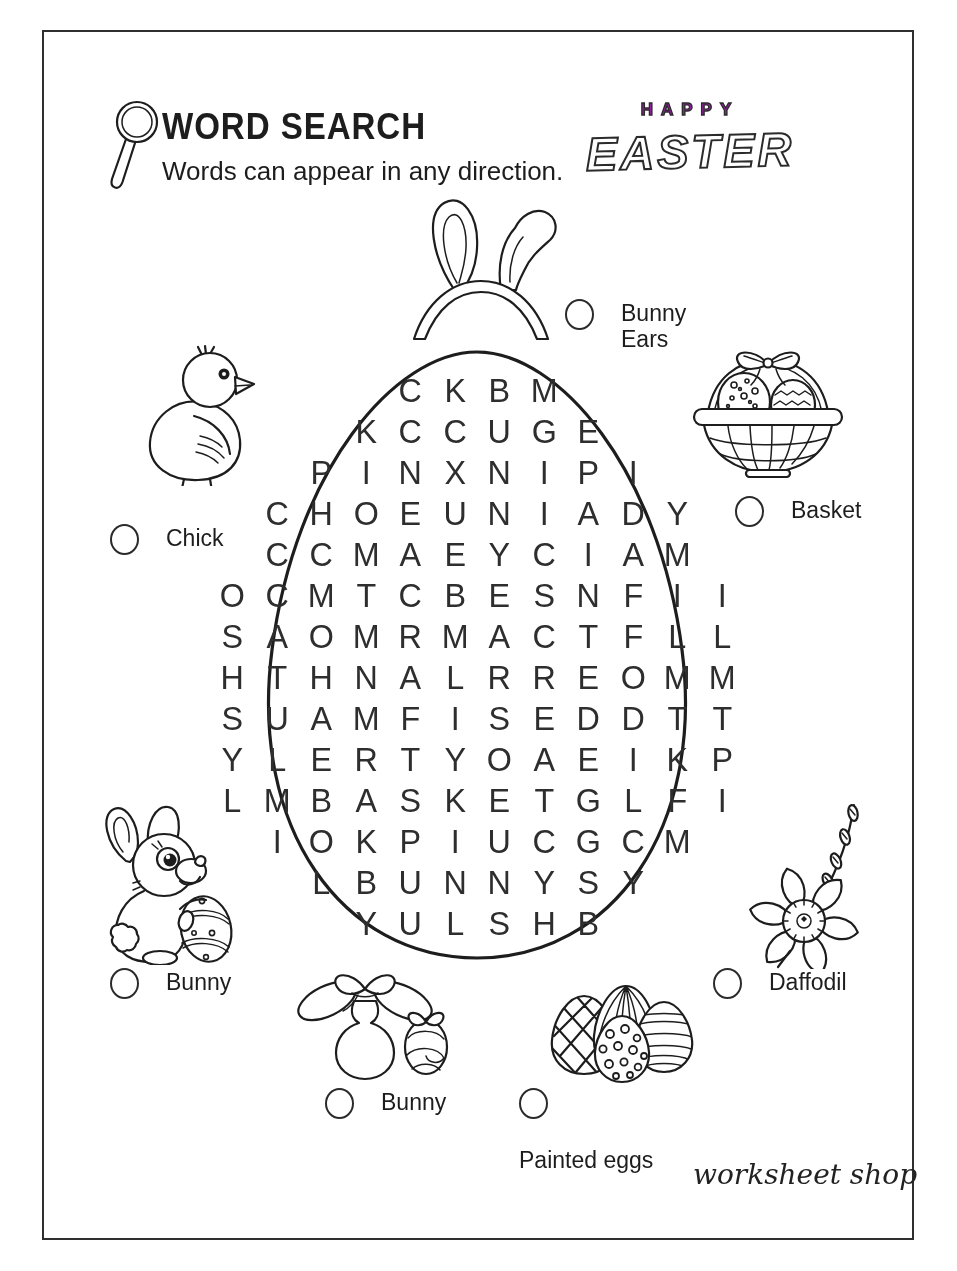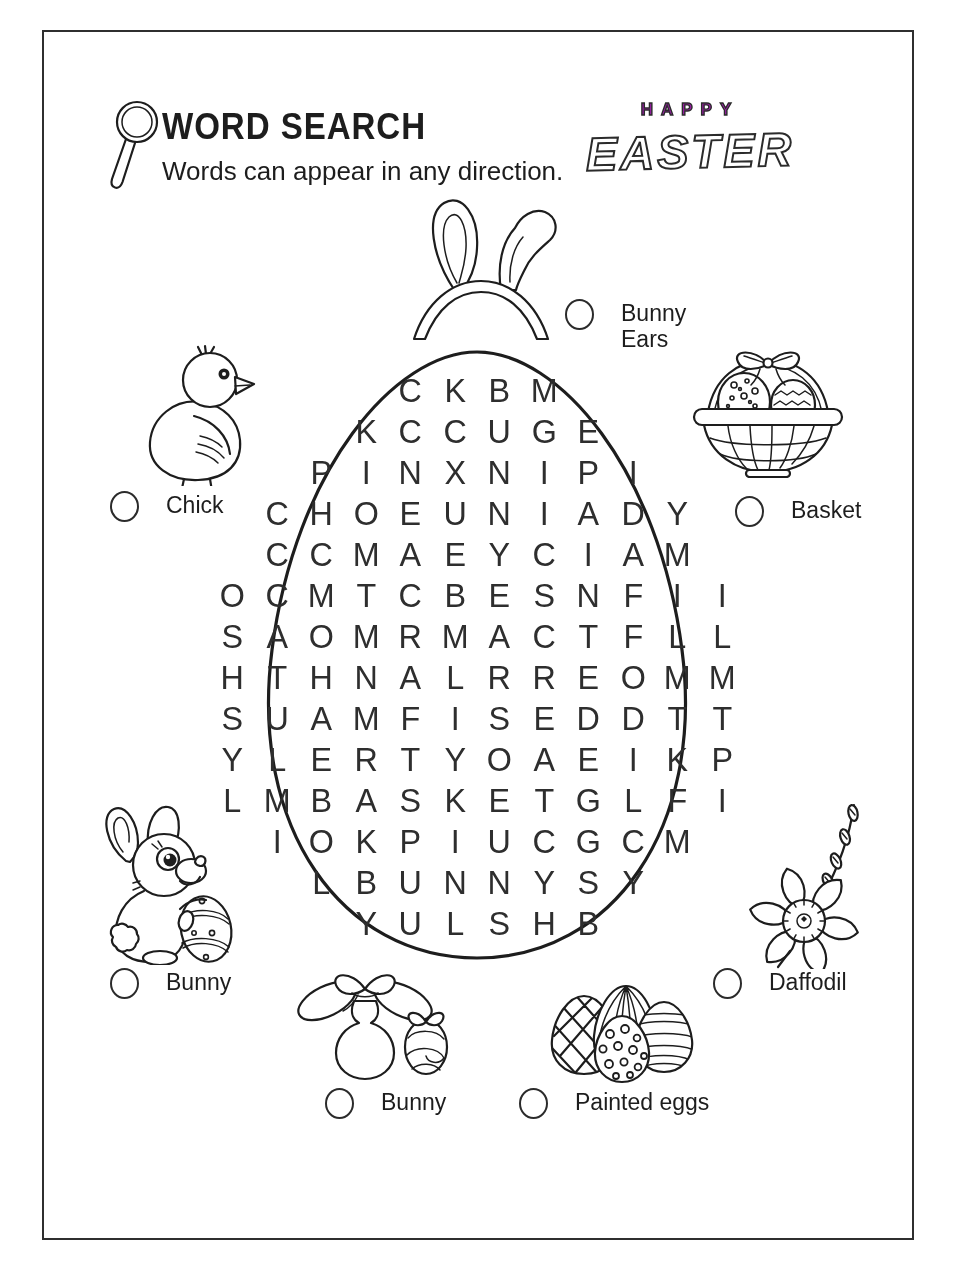--- a/index.html
+++ b/index.html
@@ -27,26 +27,26 @@
   .cell{width:44.5px;text-align:center;font-size:34px;line-height:41px;color:#2e2e2e;
         transform:scaleX(.95);}
 
   
   .word-item{position:absolute;display:flex;gap:27px;align-items:flex-start;}
   .wcircle{width:25px;height:27px;border:2px solid #2b2b2b;border-radius:50%;flex:0 0 auto;background:#fff;}
   .wlabel{font-size:23px;line-height:26px;padding-top:1px;white-space:nowrap;}
   .wlabel.wrap{white-space:normal;width:74px;}
 
   .w-bunny-ears{left:565px;top:299px;}
-  .w-chick{left:110px;top:491px;}
+  .w-chick{left:110px;top:524px;}
   .w-basket{left:735px;top:496px;}
   .w-bunny{left:110px;top:968px;text-align:center;}
   .w-daffodil{left:713px;top:968px;}
   .w-crafts{left:325px;top:1088px;}
-  .w-painted-eggs{left:519px;top:1088px;}
+  .w-painted-eggs{left:519px;top:1088px;flex-direction:column;}
 
   
   .deco{position:absolute;}
   .d-bunny-ears{left:398px;top:197px;}
   .d-chick{left:140px;top:344px;}
   .d-basket{left:688px;top:350px;}
   .d-bunny{left:88px;top:801px;}
   .d-daffodil{left:732px;top:799px;}
   .d-crafts{left:292px;top:961px;}
   .d-painted-eggs{left:540px;top:974px;}
@@ -428,13 +428,14 @@
         <circle cx="93" cy="76" r="4"></circle>
       <circle cx="104" cy="82" r="3"></circle>
         <circle cx="69" cy="90" r="4"></circle>
         <circle cx="84" cy="88" r="3.6"></circle>
       <circle cx="98" cy="93" r="3.4"></circle>
         <circle cx="76" cy="102" r="3"></circle>
         <circle cx="90" cy="101" r="3"></circle>
     </g>
   </svg>
 
+  <div class="brand">worksheet shop</div>
 </div>
 
 </body></html>

